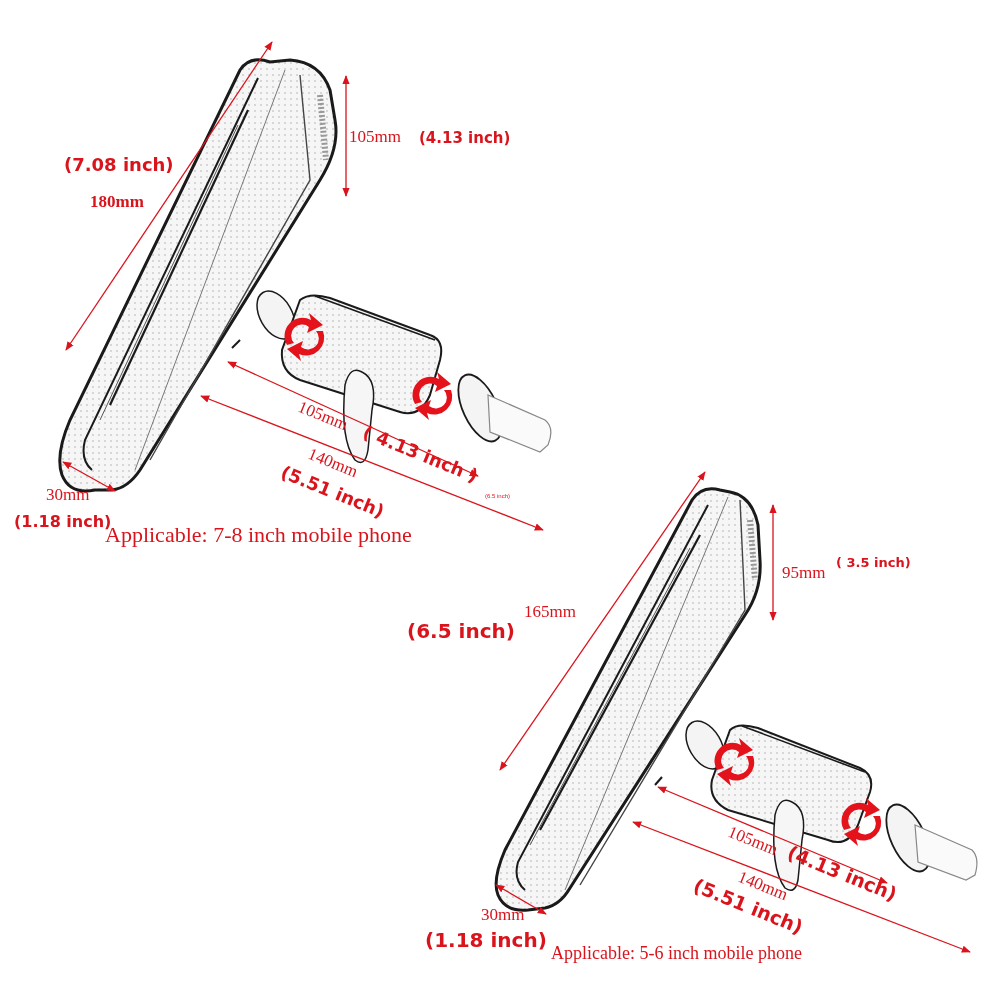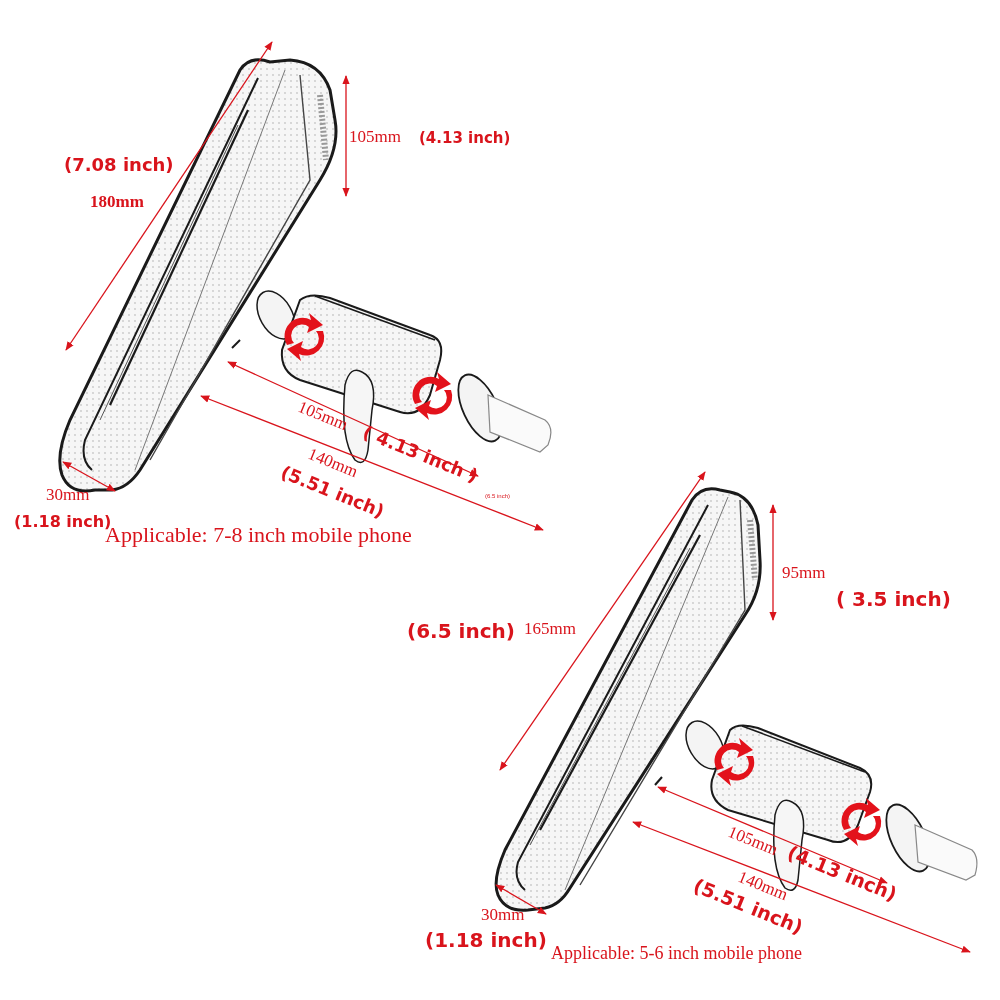--- a/index.html
+++ b/index.html
@@ -121,24 +121,24 @@
     <span class="lbl tiny" style="left:485px; top:493px;">(6.5 inch)</span>
 
     <span class="lbl serif" style="left:46px; top:486px; font-size:17px;">30mm</span>
     <span class="lbl bold" style="left:14px; top:514px; font-size:16px;">(1.18 inch)</span>
 
     <span class="lbl serif" style="left:105px; top:524px; font-size:22px;">Applicable: 7-8 inch mobile phone</span>
   </div>
 
   <div>
     <span class="lbl bold" style="left:407px; top:621px; font-size:20px;">(6.5 inch)</span>
-    <span class="lbl serif" style="left:524px; top:620px; font-size:17px;">165mm</span>
+    <span class="lbl serif" style="left:524px; top:603px; font-size:17px;">165mm</span>
 
     <span class="lbl serif" style="left:782px; top:564px; font-size:17px;">95mm</span>
-    <span class="lbl bold" style="left:836px; top:589px; font-size:20px;">( 3.5 inch)</span>
+    <span class="lbl bold" style="left:836px; top:556px; font-size:13px;">( 3.5 inch)</span>
 
     <span class="lbl serif rot" style="left:732px; top:823px; font-size:17px; transform:rotate(22deg);">105mm</span>
     <span class="lbl bold rot" style="left:792px; top:843px; font-size:19px; transform:rotate(22deg);">(4.13 inch)</span>
 
     <span class="lbl serif rot" style="left:742px; top:868px; font-size:17px; transform:rotate(22deg);">140mm</span>
     <span class="lbl bold rot" style="left:698px; top:876px; font-size:19px; transform:rotate(22deg);">(5.51 inch)</span>
 
     <span class="lbl serif" style="left:481px; top:906px; font-size:17px;">30mm</span>
     <span class="lbl bold" style="left:425px; top:930px; font-size:20px;">(1.18 inch)</span>
 

